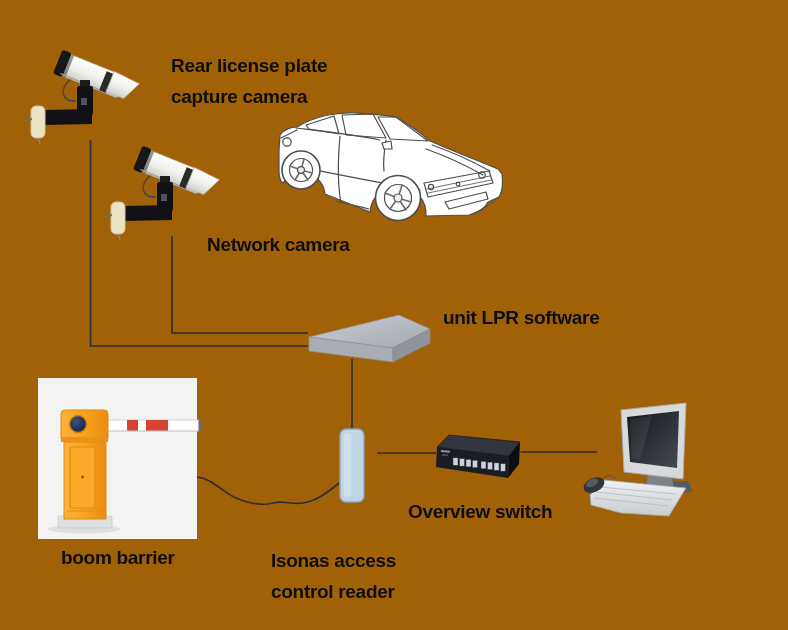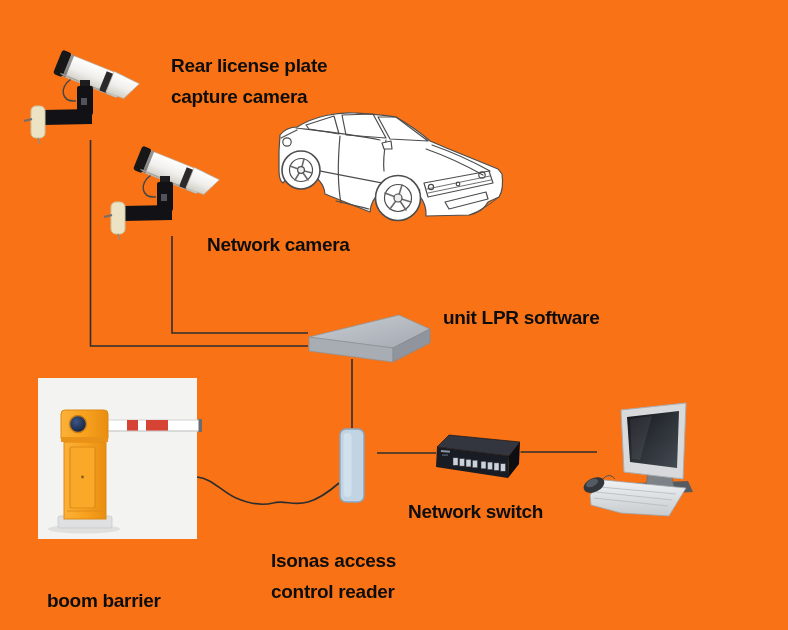--- a/index.html
+++ b/index.html
@@ -1,19 +1,19 @@
 <!DOCTYPE html>
 <html><head>
 <meta charset="utf-8">
 <style>
   html,body{margin:0;padding:0;background:#fff;}
   .canvas{
     position:relative;
     width:788px;height:630px;
-    background:#f97316;
+    background:#a16207;
     overflow:hidden;
     font-family:"Liberation Sans", sans-serif;
   }
   .canvas svg{position:absolute;left:0;top:0;}
   .label{
     position:absolute;
     font-family:"Liberation Sans", sans-serif;
     font-weight:700;
     font-size:19px;
     letter-spacing:-0.3px;
@@ -197,24 +197,24 @@
 
 <div class="label" style="left:207px;top:229px;">
   <span>Network camera</span>
 </div>
 
 <div class="label" style="left:443px;top:302px;">
   <span>unit LPR software</span>
 </div>
 
 <div class="label" style="left:408px;top:496px;">
-  <span>Network switch</span>
-</div>
-
-<div class="label" style="left:47px;top:542px;margin-top:43px;">
+  <span>Overview switch</span>
+</div>
+
+<div class="label" style="left:61px;top:542px;">
   <span>boom barrier</span>
 </div>
 
 <div class="label" style="left:271px;top:545px;">
   <span>Isonas access</span>
   <span>control reader</span>
 </div>
 
 
 </div>

